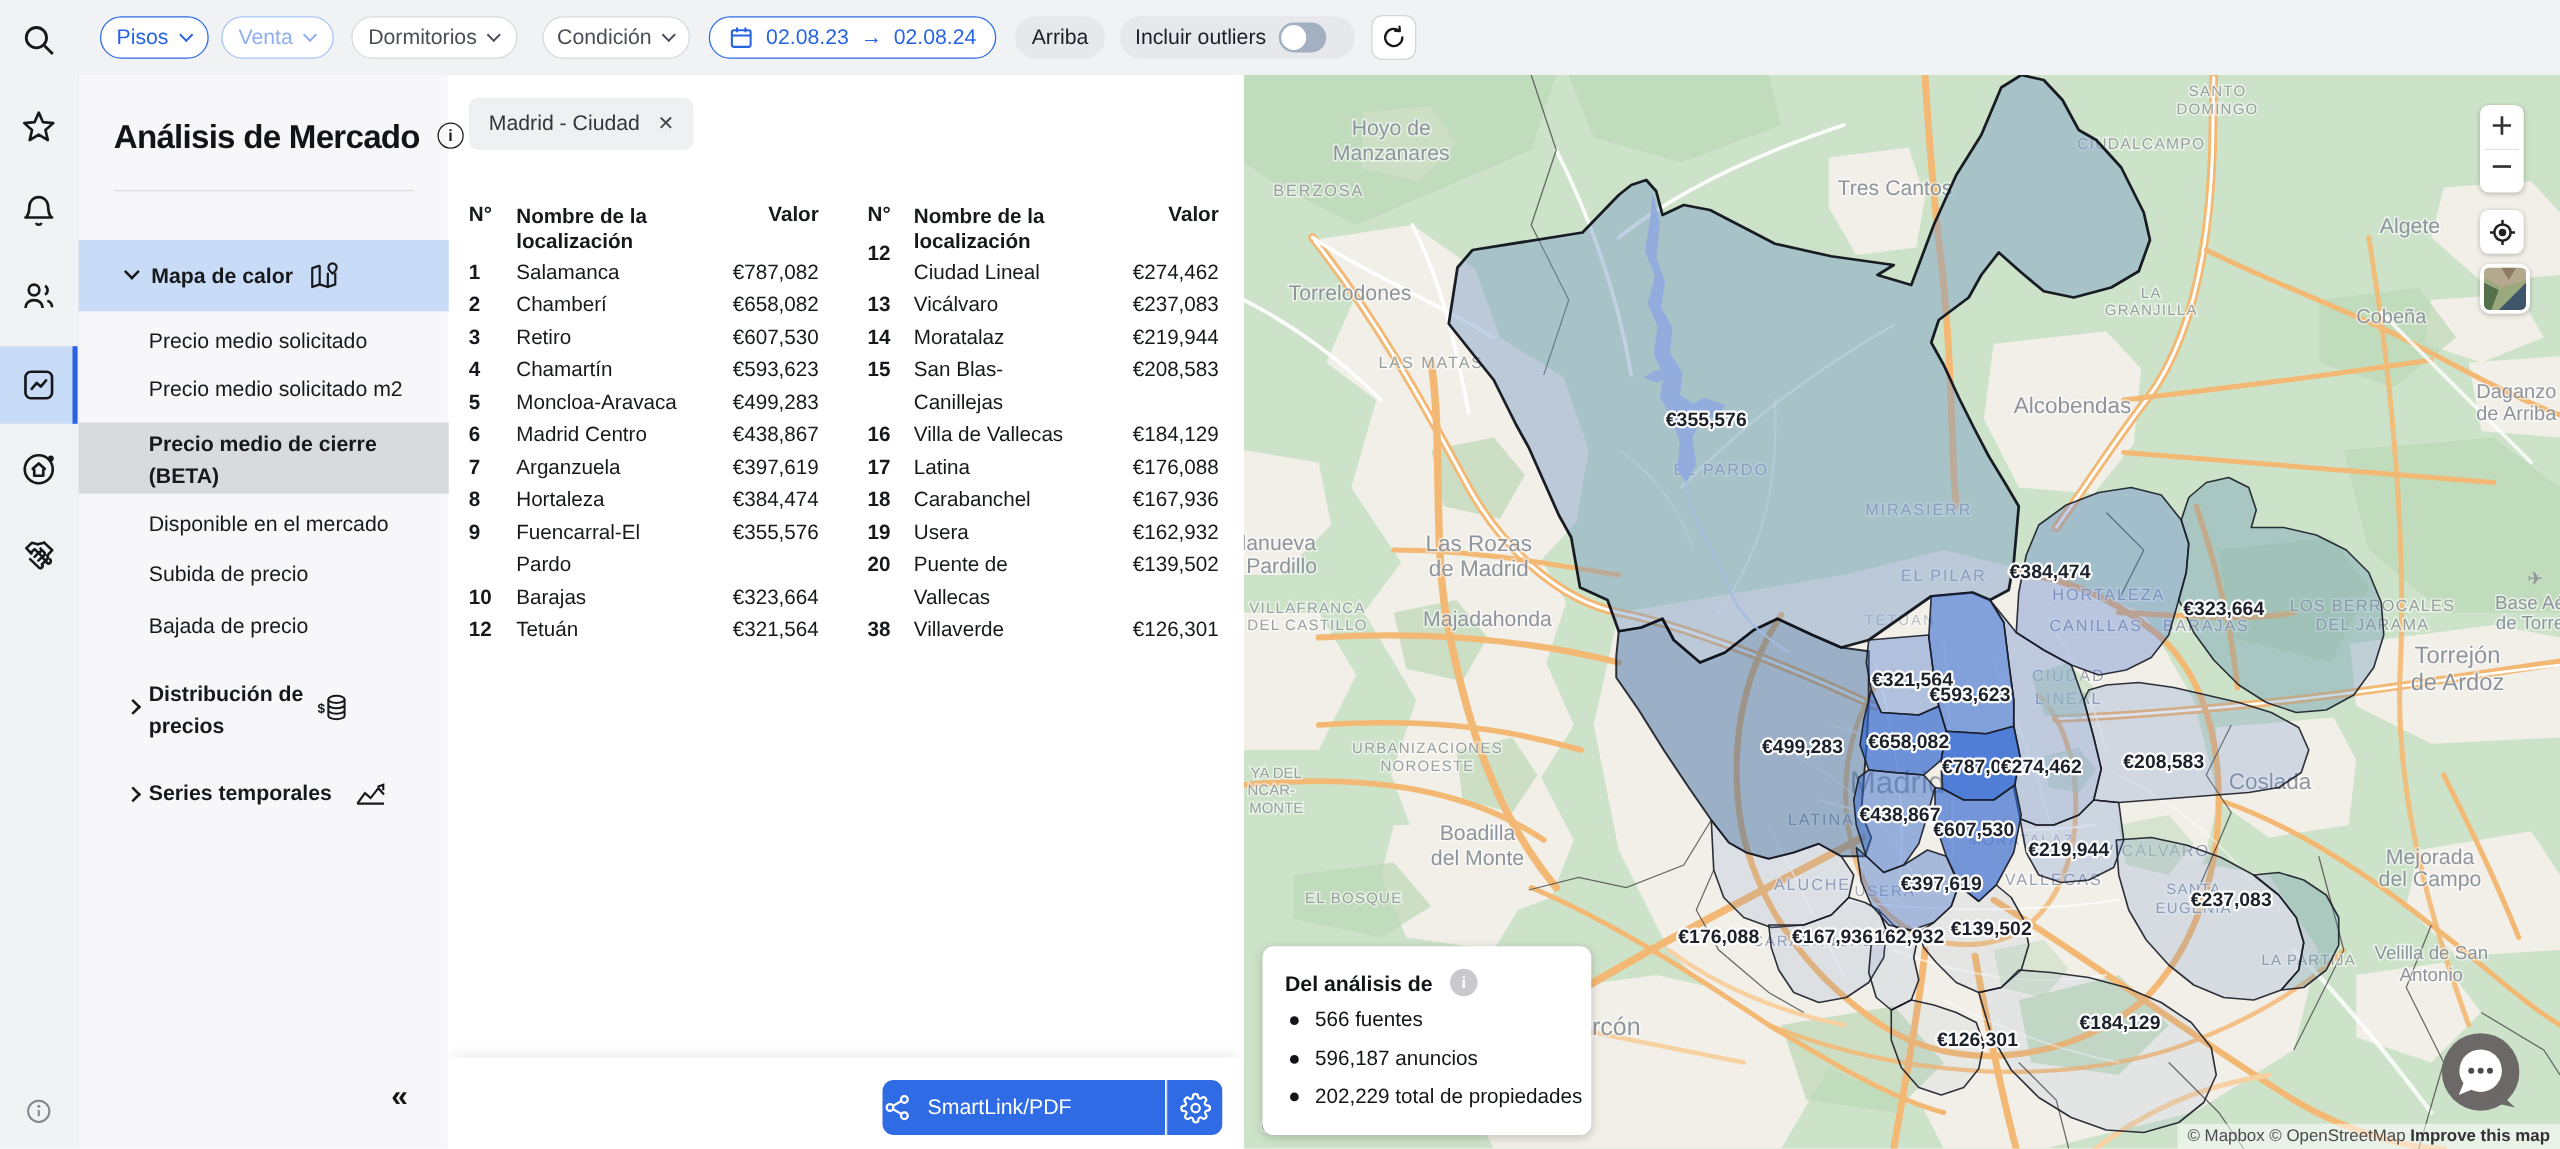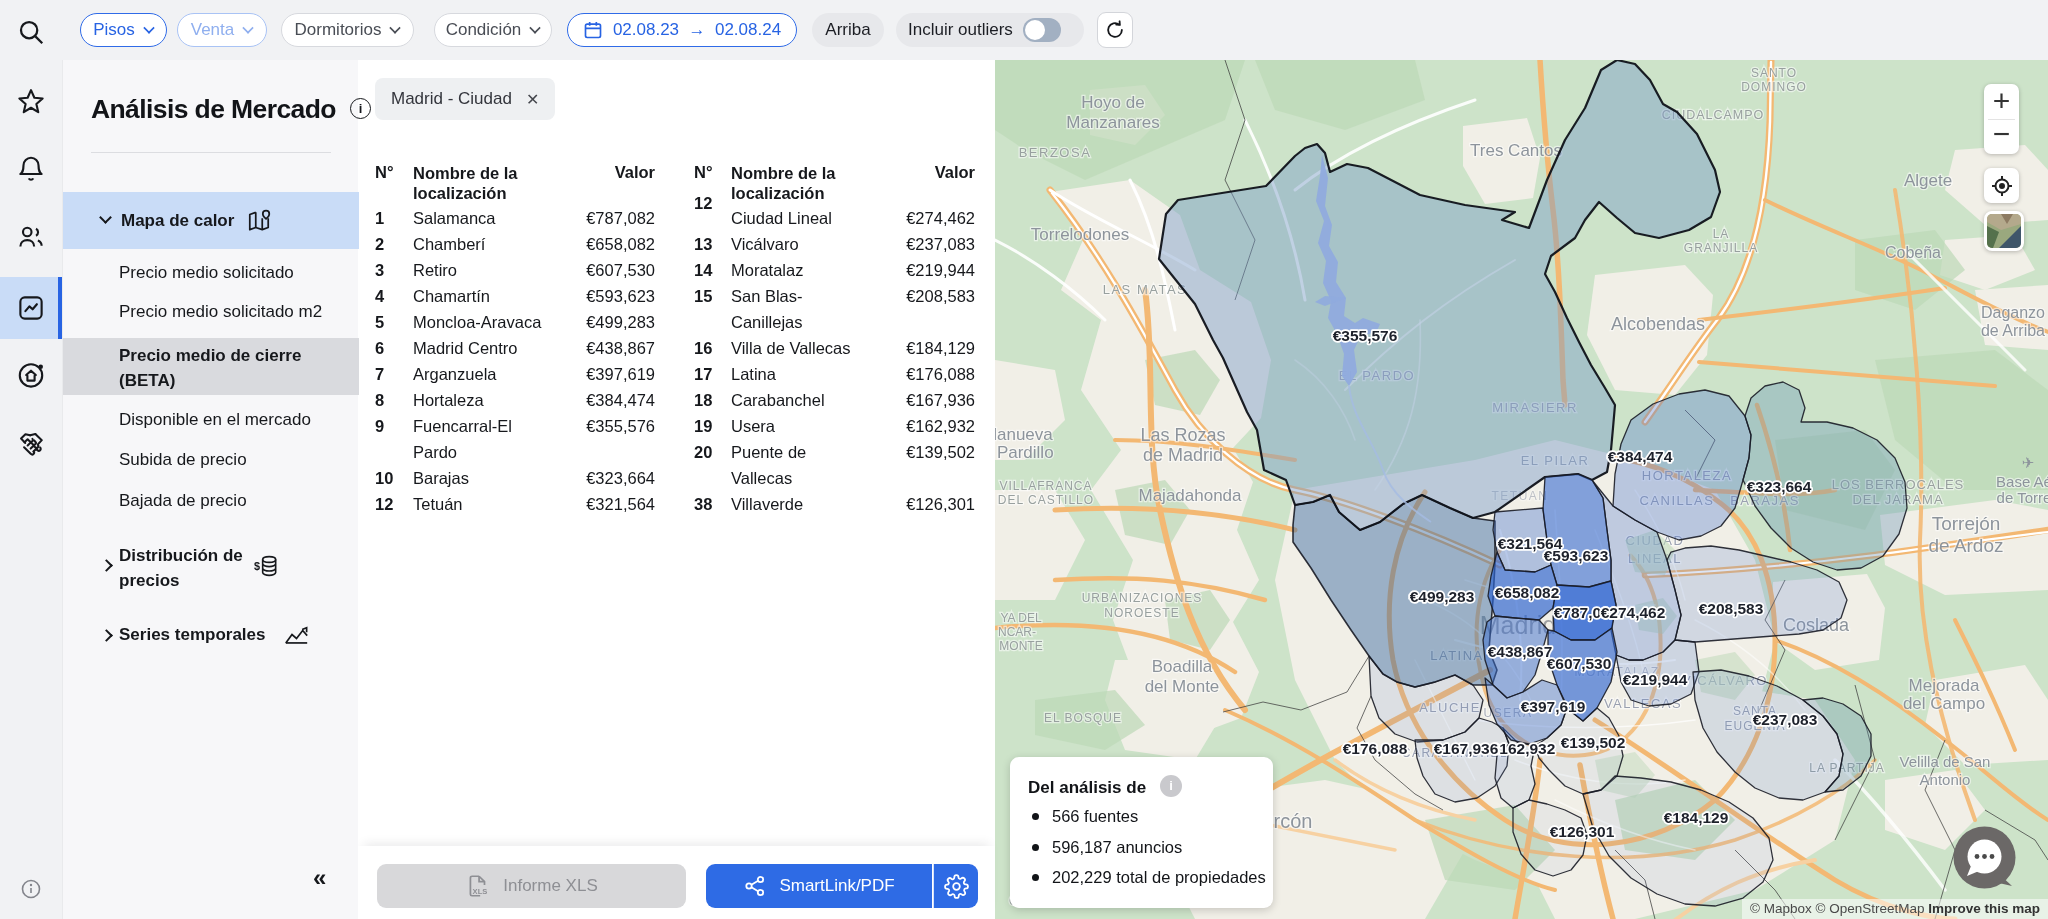--- a/index.html
+++ b/index.html
@@ -38,21 +38,21 @@
 
 #panel { position:absolute; left:358px; top:60px; width:637px; height:875px; background:#fff; z-index:10; }
 #chip { position:absolute; left:17px; top:18px; height:42px; background:#eef0f2; border-radius:8px; display:flex; align-items:center; padding:0 16px; font-size:17px; color:#33353c; }
 #chip .x { margin-left:14px; font-size:16px; color:#44464d; }
 .th { position:absolute; font-weight:700; font-size:16.5px; color:#16181c; }
 .tn { position:absolute; font-weight:700; font-size:16.5px; color:#16181c; }
 .tname { position:absolute; font-size:16.5px; color:#16181c; }
 .tval { position:absolute; font-size:16.5px; color:#16181c; text-align:right; width:100px; }
 #footer { position:absolute; left:0; top:786px; width:637px; height:73px; background:#fff; box-shadow:0 -8px 10px -6px rgba(40,40,50,.10); }
 #btn-xls { position:absolute; left:19px; top:18px; width:309px; height:44px; background:#d8d8da; border-radius:9px; display:flex; align-items:center; justify-content:center; color:#8e8f94; font-size:17px; font-weight:500; }
-#btn-smart { position:absolute; left:348px; top:18px; width:226px; height:44px; background:#2e6be5; border-radius:9px 0 0 9px; display:flex; align-items:center; justify-content:center; color:#fff; font-size:17px; font-weight:500; }
+#btn-smart { position:absolute; left:348px; top:18px; width:226px; height:44px; background:#2e6be5; border-radius:9px 0 0 9px; display:flex; align-items:center; color:#fff; font-size:17px; font-weight:500; }
 #btn-gear { position:absolute; left:575px; top:18px; width:45px; height:44px; background:#2e6be5; border-radius:0 9px 9px 0; display:flex; align-items:center; justify-content:center; }
 
 #map { position:absolute; left:995px; top:60px; width:1053px; height:859px; background:#eef0e4; }
 #map svg.base { position:absolute; left:0; top:0; }
 .mapctl { position:absolute; background:#fff; border-radius:7px; box-shadow:0 1px 4px rgba(0,0,0,.25); }
 #zoomctl { left:989px; top:24px; width:35px; height:70px; }
 #zoomctl .plus, #zoomctl .minus { position:absolute; left:0; width:35px; height:35px; color:#333; font-size:30px; text-align:center; line-height:33px; font-weight:400;}
 #zoomctl .minus { top:33px; }
 #zoomctl::after{ content:""; position:absolute; left:4px; top:35px; width:27px; height:1px; background:#e3e3e3;}
 #locate { left:989px; top:108px; width:35px; height:35px; display:flex; align-items:center; justify-content:center;}
@@ -270,29 +270,20 @@
         <div class="tval" style="left:517px; top:357px;">€162,932</div>
         <div class="tn" style="left:336px; top:383px;">20</div>
         <div class="tname" style="left:373px; top:383px;">Puente de</div>
         <div class="tval" style="left:517px; top:383px;">€139,502</div>
         <div class="tname" style="left:373px; top:409px;">Vallecas</div>
         <div class="tn" style="left:336px; top:435px;">38</div>
         <div class="tname" style="left:373px; top:435px;">Villaverde</div>
         <div class="tval" style="left:517px; top:435px;">€126,301</div>
 </div>
     <div id="footer">
-      <div id="btn-xls">
-        <svg width="26" height="26" viewBox="0 0 24 24" fill="none" stroke="#8e8f94" stroke-width="1.6" style="margin-right:12px;">
-            <path d="M13 3H6.5A1.5 1.5 0 0 0 5 4.5v15A1.5 1.5 0 0 0 6.5 21H14"></path>
-            <path d="M13 3l5 5v3"></path>
-            <path d="M13 3v5h5"></path>
-            <text x="7" y="19" font-size="7" font-weight="700" fill="#8e8f94" stroke="none">XLS</text>
-          </svg>
-        Informe XLS
-      </div>
       <div id="btn-smart">
         <svg width="24" height="24" viewBox="0 0 24 24" fill="none" stroke="#fff" stroke-width="1.8" style="margin-right:12px;">
             <circle cx="6" cy="12" r="2.7"></circle>
             <circle cx="17.5" cy="5.5" r="2.7"></circle>
             <circle cx="17.5" cy="18.5" r="2.7"></circle>
             <path d="M8.4 10.7l6.7-3.9M8.4 13.3l6.7 3.9"></path>
           </svg>
         SmartLink/PDF
       </div>
       <div id="btn-gear" style="border-left:1px solid rgba(255,255,255,.8);">

